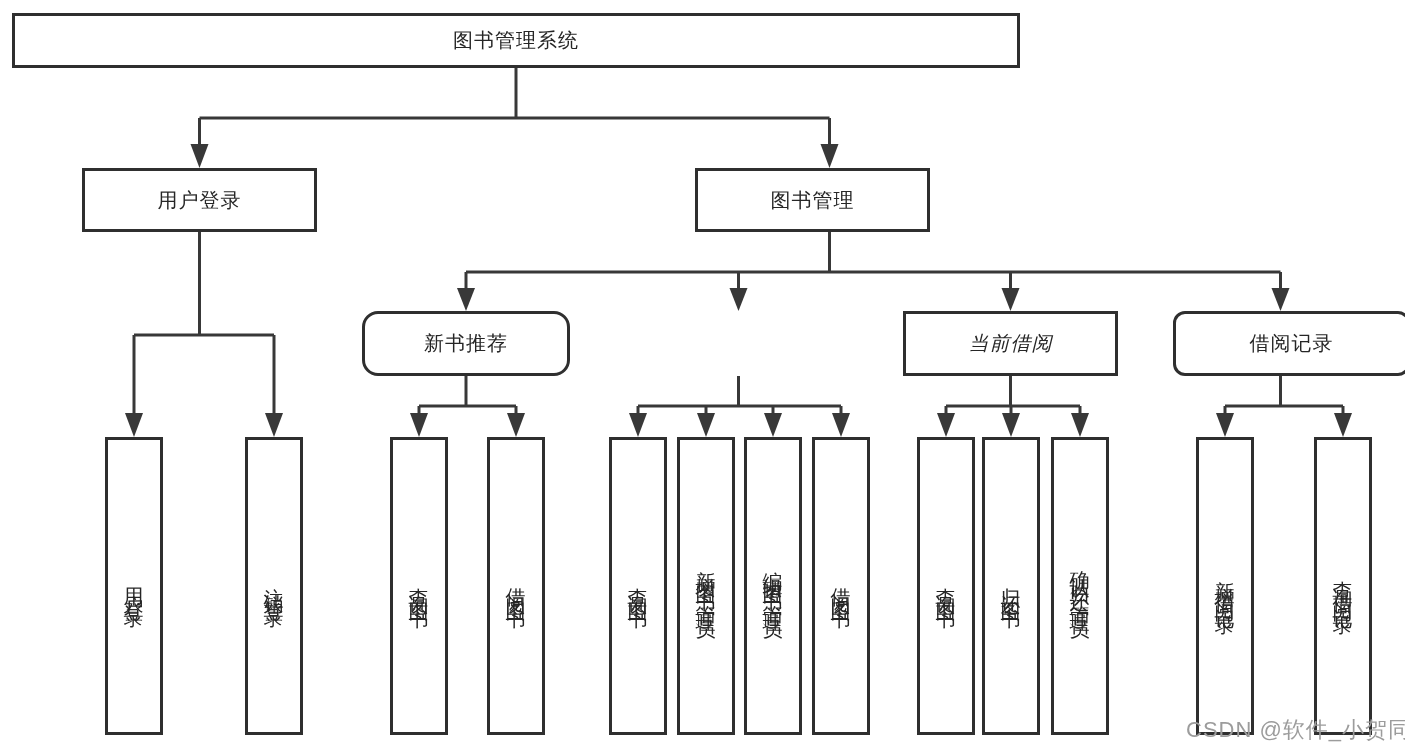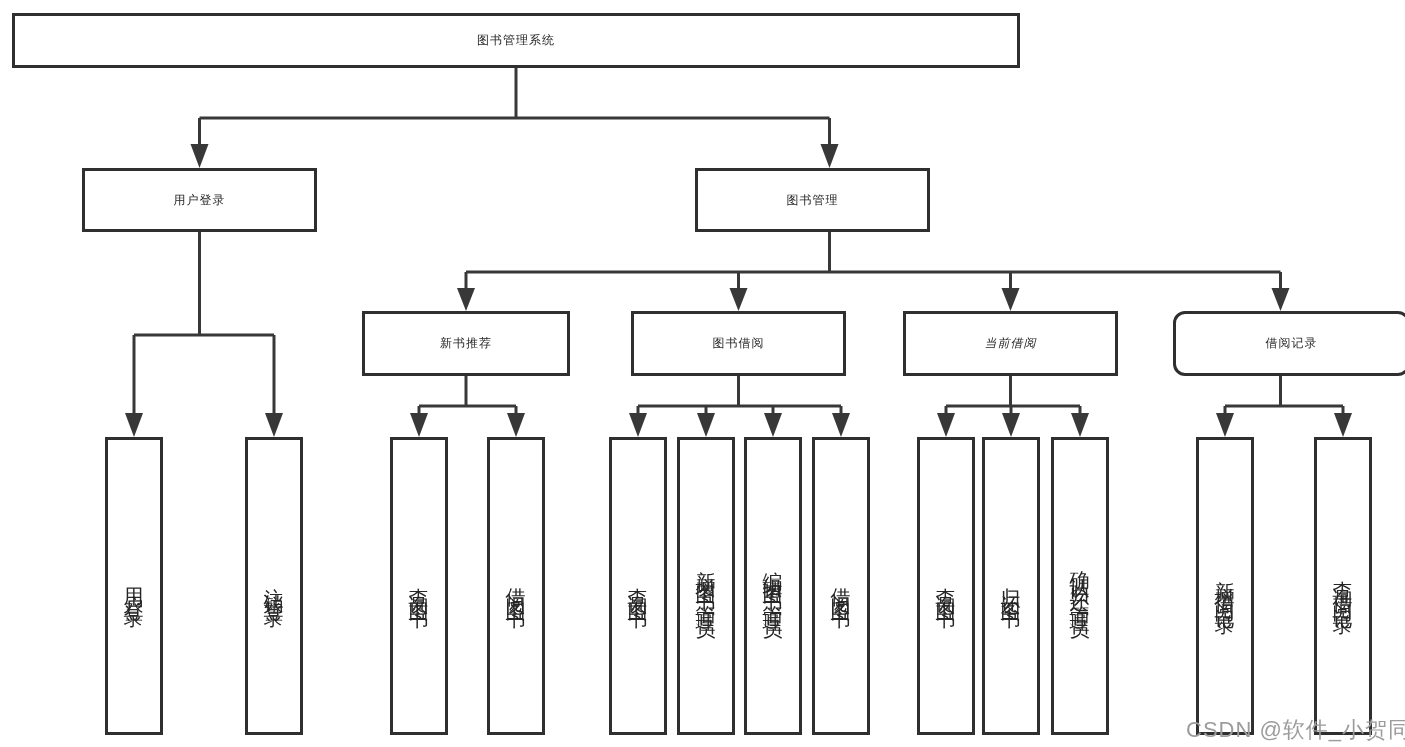--- a/index.html
+++ b/index.html
@@ -27,21 +27,21 @@
     box-sizing: border-box;
     border: 3px solid #2f2f2f;
     background: #ffffff;
     color: #262626;
     display: flex;
     align-items: center;
     justify-content: center;
     text-align: center;
   }
   .node.h {
-    font-size: 12px;
+    font-size: 20px;
     letter-spacing: 1px;
   }
   .node.v {
     font-size: 20px;
     writing-mode: vertical-rl;
     text-orientation: mixed;
     letter-spacing: 7px;
     line-height: 52px;
   }
   .watermark {
@@ -126,22 +126,21 @@
       <polygon points="1216,413 1234,413 1225,437"></polygon>
       <polygon points="1334,413 1352,413 1343,437"></polygon>
     </g>
   </svg>
 
   <div class="node h" style="left:12px; top:13px; width:1008px; height:55px;">图书管理系统</div>
 
   <div class="node h" style="left:82px; top:168px; width:235px; height:64px;">用户登录</div>
   <div class="node h" style="left:695px; top:168px; width:235px; height:64px;">图书管理</div>
 
-  <div class="node h" style="left:362px; top:311px; width:208px; height:65px;">新书推荐</div>
-  <div class="node h" style="left:631px; top:311px; width:215px; height:65px;">图书借阅</div>
+  <div class="node h" style="left:362px; top:311px; width:208px; height:65px;border-radius:16px;">新书推荐</div>
   <div class="node h" style="left:903px; top:311px; width:215px; height:65px;font-style:italic;">当前借阅</div>
   <div class="node h" style="left:1173px; top:311px; width:237px; height:65px;border-radius:12px;">借阅记录</div>
 
   <div class="node v" style="left:105px; top:437px; width:58px; height:298px;">用户登录</div>
   <div class="node v" style="left:245px; top:437px; width:58px; height:298px;">注销登录</div>
 
   <div class="node v" style="left:390px; top:437px; width:58px; height:298px;">查询图书</div>
   <div class="node v" style="left:487px; top:437px; width:58px; height:298px;">借阅图书</div>
 
   <div class="node v" style="left:609px; top:437px; width:58px; height:298px;">查询图书</div>

